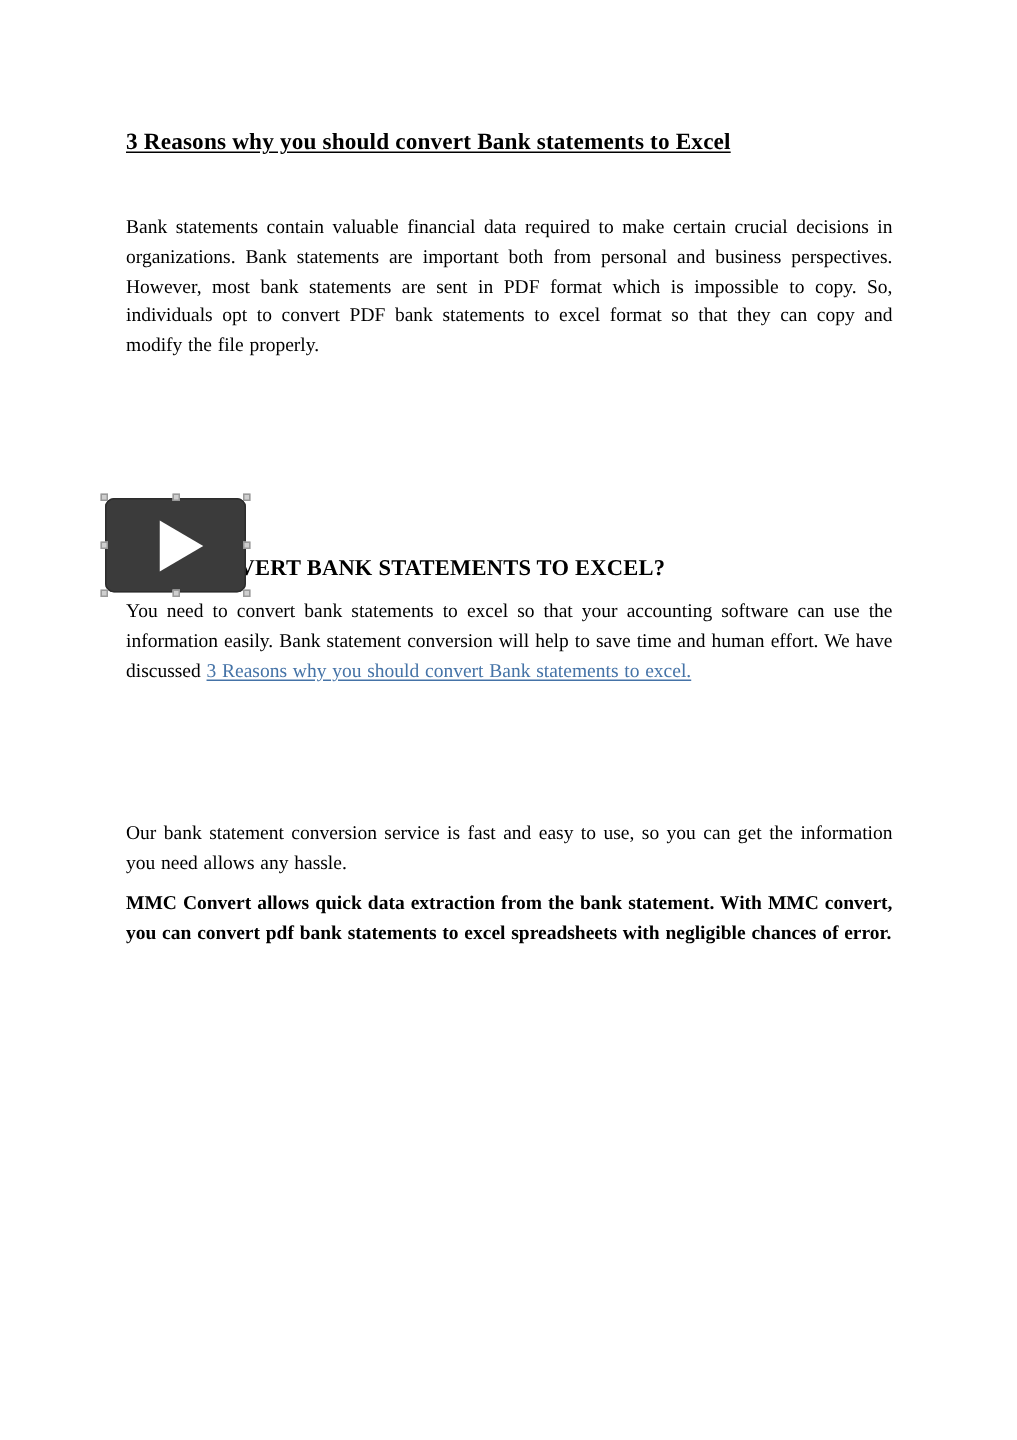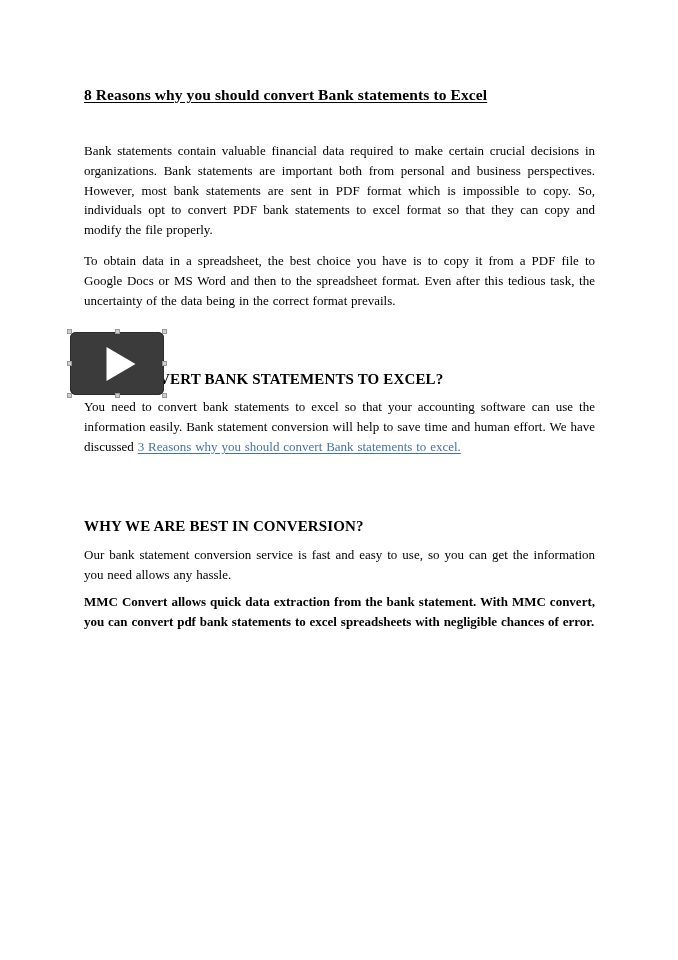--- a/index.html
+++ b/index.html
@@ -117,31 +117,29 @@
   .sel-handle.mr { right: -3px; top: 50%;  margin-top: -2.5px; }
   .sel-handle.bl { left: -3px;  bottom: -3px; }
   .sel-handle.bm { left: 50%;   bottom: -3px; margin-left: -2.5px; }
   .sel-handle.br { right: -3px; bottom: -3px; }
 </style>
 </head>
 <body>
 
 <div class="page">
 
-  <h1 class="doc-title blk" style="top:85px;">8 Reasons why you should convert Bank statements to Excel</h1>
+  <h1 class="doc-title blk" style="top:85px;">3 Reasons why you should convert Bank statements to Excel</h1>
 
   <p class="body-text blk" id="para-1">Bank statements contain valuable financial data required to make certain crucial decisions in organizations. Bank statements are important both from personal and business perspectives. However, most bank statements are sent in PDF format which is impossible to copy. So, individuals opt to convert PDF bank statements to excel format so that they can copy and modify the file properly.</p>
 
-  <p class="body-text blk" id="para-2">To obtain data in a spreadsheet, the best choice you have is to copy it from a PDF file to Google Docs or MS Word and then to the spreadsheet format. Even after this tedious task, the uncertainty of the data being in the correct format prevails.</p>
 
   <h2 class="section-heading blk" id="heading-1">WHY CONVERT BANK STATEMENTS TO EXCEL?</h2>
 
   <p class="body-text blk" id="para-3"><span>You need to convert bank statements to excel so that your accounting software can use the information easily. Bank statement conversion will help to save time and human effort. We have discussed </span><a class="doc-link" href="#">3 Reasons why you should convert Bank statements to excel.</a></p>
 
-  <h2 class="section-heading blk" id="heading-2">WHY WE ARE BEST IN CONVERSION?</h2>
 
   <p class="body-text blk" id="para-4">Our bank statement conversion service is fast and easy to use, so you can get the information you need allows any hassle.</p>
 
   <p class="body-text blk" id="para-5">MMC Convert allows quick data extraction from the bank statement. With MMC convert, you can convert pdf bank statements to excel spreadsheets with negligible chances of error.</p>
 
   <div class="video-embed">
     <div class="video-surface"></div>
     <div class="play-triangle"></div>
     <span class="sel-handle tl"></span>
     <span class="sel-handle tm"></span>

